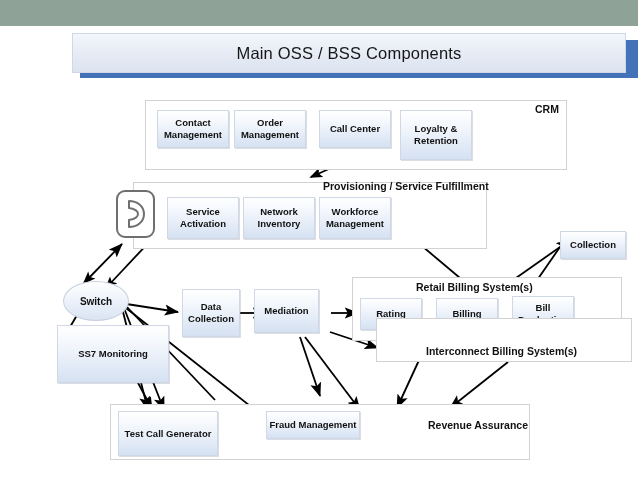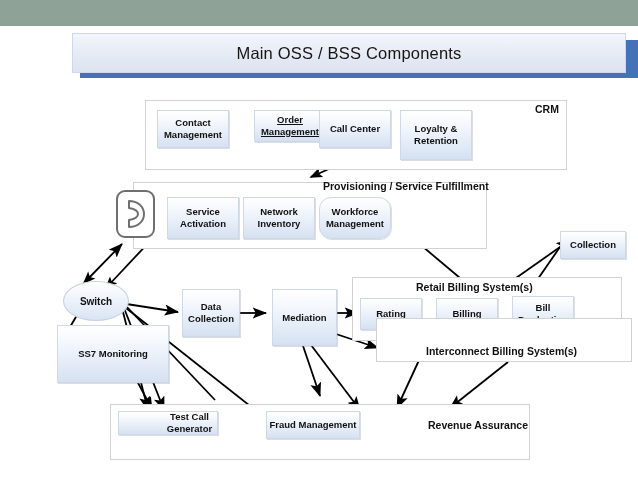--- a/index.html
+++ b/index.html
@@ -146,56 +146,56 @@
       <line x1="508" y1="362" x2="450" y2="408" marker-end="url(#ah)"></line>
 
       <line x1="497" y1="338" x2="560" y2="247"></line>
     </g>
   </svg>
 
   <div class="group" style="left:145px;top:100px;width:420px;height:68px;"></div>
   <div class="group-label" style="left:535px;top:103px;">CRM</div>
 
   <div class="node" style="left:157px;top:110px;width:72px;height:38px;">Contact Management</div>
-  <div class="node" style="left:254px;top:110px;width:72px;height:32px;text-decoration:underline;">Order Management</div>
+  <div class="node" style="left:234px;top:110px;width:72px;height:38px;">Order Management</div>
   <div class="node" style="left:319px;top:110px;width:72px;height:38px;">Call Center</div>
   <div class="node" style="left:400px;top:110px;width:72px;height:50px;">Loyalty &amp; Retention</div>
 
   <div class="group" style="left:133px;top:182px;width:352px;height:65px;"></div>
   <div class="group-label" style="left:323px;top:180px;">Provisioning / Service Fulfillment</div>
 
   <div class="phone-icon" style="left:116px;top:190px;width:35px;height:44px;">
     <svg width="22" height="30" viewBox="0 0 22 30" aria-hidden="true">
       <path d="M4,2 C12,2 19,7 19,15 C19,23 12,28 4,28 L4,21
                C10,20 13,18 13,15 C13,12 10,10 4,9 Z" fill="#ffffff" stroke="#6f6f6f" stroke-width="2" stroke-linejoin="round"></path>
     </svg>
   </div>
 
   <div class="node" style="left:167px;top:197px;width:72px;height:42px;">Service Activation</div>
   <div class="node" style="left:243px;top:197px;width:72px;height:42px;">Network Inventory</div>
-  <div class="node" style="left:319px;top:197px;width:72px;height:42px;border-radius:12px;">Workforce Management</div>
+  <div class="node" style="left:319px;top:197px;width:72px;height:42px;">Workforce Management</div>
 
   <div class="node" style="left:560px;top:231px;width:66px;height:28px;">Collection</div>
 
   <div class="group" style="left:352px;top:277px;width:268px;height:62px;"></div>
   <div class="group-label" style="left:416px;top:281px;">Retail Billing System(s)</div>
 
   <div class="node" style="left:360px;top:298px;width:62px;height:32px;">Rating</div>
   <div class="node" style="left:436px;top:298px;width:62px;height:32px;">Billing</div>
   <div class="node" style="left:512px;top:296px;width:62px;height:36px;">Bill Production</div>
 
   <div class="group" style="left:376px;top:318px;width:254px;height:42px;"></div>
   <div class="group-label" style="left:426px;top:345px;">Interconnect Billing System(s)</div>
 
   <div class="node" style="left:57px;top:325px;width:112px;height:58px;">SS7 Monitoring</div>
 
   <div class="ellipse" style="left:63px;top:281px;width:64px;height:38px;">Switch</div>
 
   <div class="node" style="left:182px;top:289px;width:58px;height:48px;">Data Collection</div>
-  <div class="node" style="left:272px;top:289px;width:65px;height:57px;">Mediation</div>
+  <div class="node" style="left:254px;top:289px;width:65px;height:44px;">Mediation</div>
 
   <div class="group" style="left:110px;top:404px;width:418px;height:54px;"></div>
   <div class="group-label" style="left:428px;top:419px;">Revenue Assurance</div>
 
-  <div class="node wide-label" style="left:118px;top:411px;width:100px;height:24px;padding-left:45px;">Test Call Generator</div>
+  <div class="node wide-label" style="left:118px;top:411px;width:100px;height:45px;">Test Call Generator</div>
   <div class="node wide-label" style="left:266px;top:411px;width:94px;height:28px;">Fraud Management</div>
 
 </div>
 
 </body></html>

